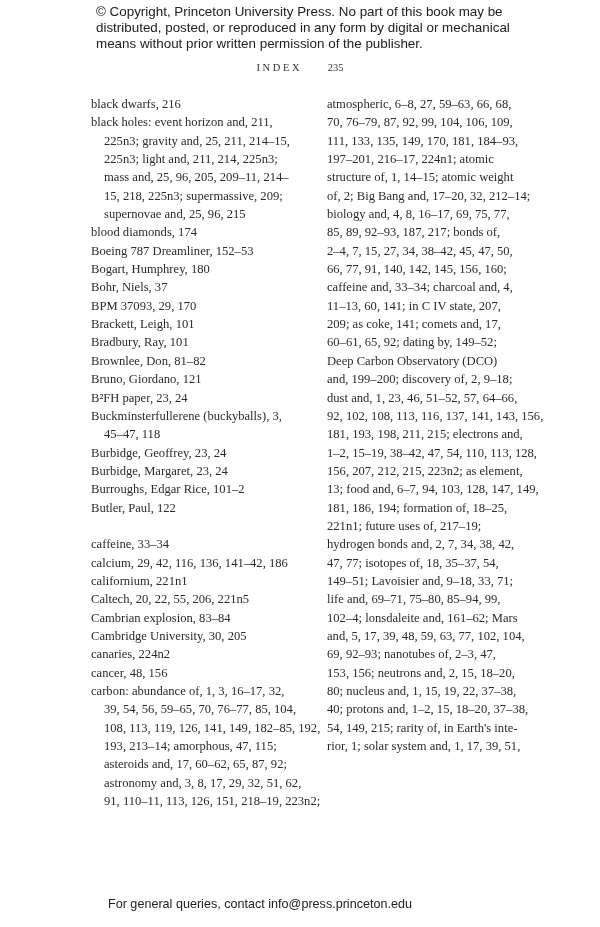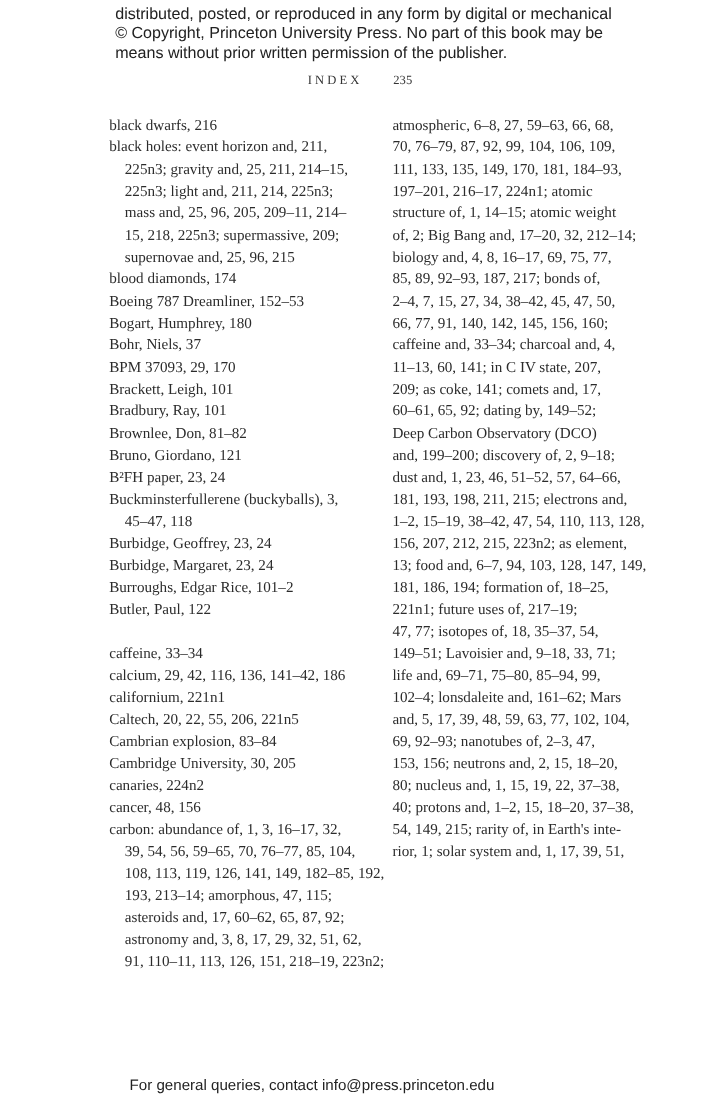--- a/index.html
+++ b/index.html
@@ -61,22 +61,22 @@
       font-family: "Liberation Sans", sans-serif;
       font-size: 12.6px;
       color: #222222;
     }
     em { font-style: italic; }
   </style>
 </head>
 <body>
 
 <div class="copyright">
+  <div>© Copyright, Princeton University Press. No part of this book may be</div>
   <div>distributed, posted, or reproduced in any form by digital or mechanical</div>
-  <div>© Copyright, Princeton University Press. No part of this book may be</div>
   <div>means without prior written permission of the publisher.</div>
 </div>
 
 <div class="running-head">
   <span class="label">INDEX</span>
   <span>235</span>
 </div>
 
 <div class="column col-left" id="col-left">
     <div class="line">black dwarfs, 216</div>
@@ -130,26 +130,28 @@
     <div class="line">85, 89, 92–93, 187, 217; bonds of,</div>
     <div class="line">2–4, 7, 15, 27, 34, 38–42, 45, 47, 50,</div>
     <div class="line">66, 77, 91, 140, 142, 145, 156, 160;</div>
     <div class="line">caffeine and, 33–34; charcoal and, 4,</div>
     <div class="line">11–13, 60, 141; in C IV state, 207,</div>
     <div class="line">209; as coke, 141; comets and, 17,</div>
     <div class="line">60–61, 65, 92; dating by, 149–52;</div>
     <div class="line">Deep Carbon Observatory (DCO)</div>
     <div class="line">and, 199–200; discovery of, 2, 9–18;</div>
     <div class="line">dust and, 1, 23, 46, 51–52, 57, 64–66,</div>
+    <div class="line">92, 102, 108, 113, 116, 137, 141, 143, 156,</div>
     <div class="line">181, 193, 198, 211, 215; electrons and,</div>
     <div class="line">1–2, 15–19, 38–42, 47, 54, 110, 113, 128,</div>
     <div class="line">156, 207, 212, 215, 223n2; as element,</div>
     <div class="line">13; food and, 6–7, 94, 103, 128, 147, 149,</div>
     <div class="line">181, 186, 194; formation of, 18–25,</div>
     <div class="line">221n1; future uses of, 217–19;</div>
+    <div class="line">hydrogen bonds and, 2, 7, 34, 38, 42,</div>
     <div class="line">47, 77; isotopes of, 18, 35–37, 54,</div>
     <div class="line">149–51; Lavoisier and, 9–18, 33, 71;</div>
     <div class="line">life and, 69–71, 75–80, 85–94, 99,</div>
     <div class="line">102–4; lonsdaleite and, 161–62; Mars</div>
     <div class="line">and, 5, 17, 39, 48, 59, 63, 77, 102, 104,</div>
     <div class="line">69, 92–93; nanotubes of, 2–3, 47,</div>
     <div class="line">153, 156; neutrons and, 2, 15, 18–20,</div>
     <div class="line">80; nucleus and, 1, 15, 19, 22, 37–38,</div>
     <div class="line">40; protons and, 1–2, 15, 18–20, 37–38,</div>
     <div class="line">54, 149, 215; rarity of, in Earth's inte-</div>

